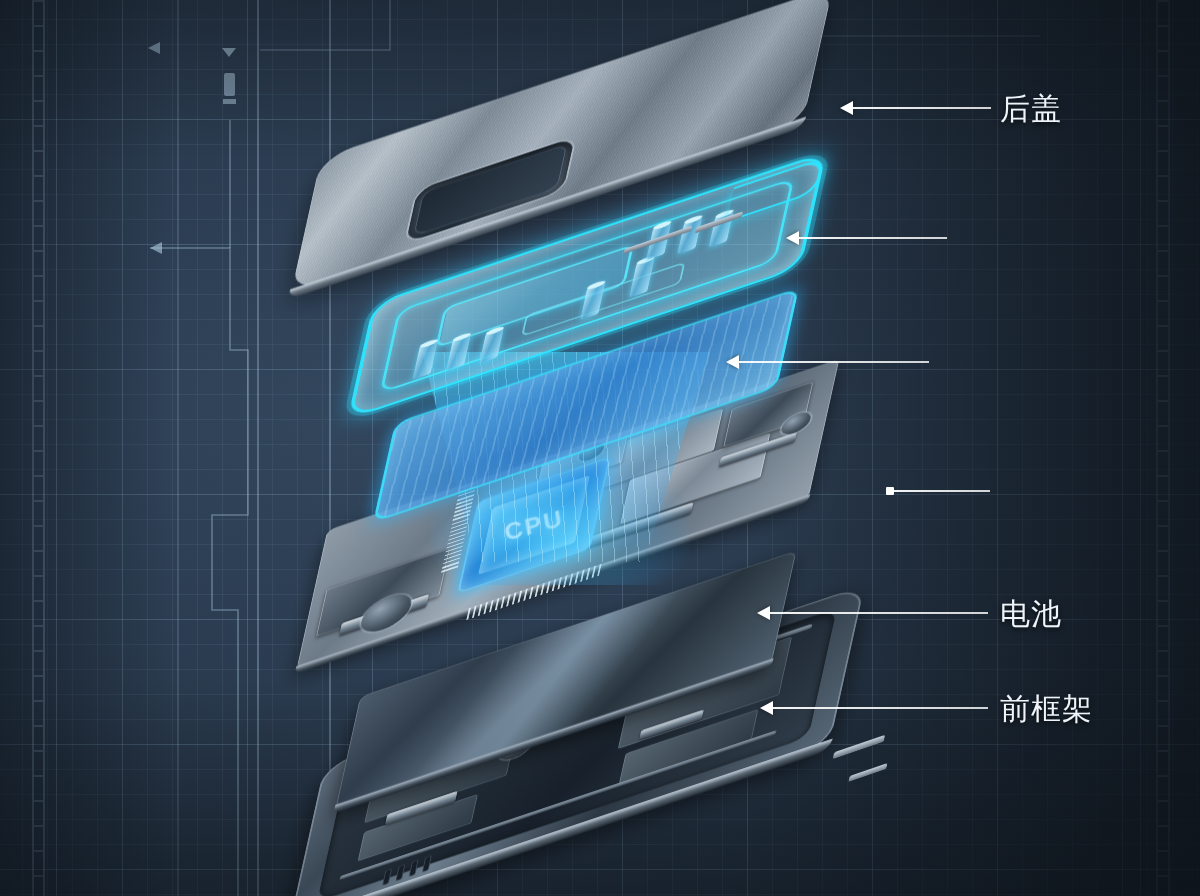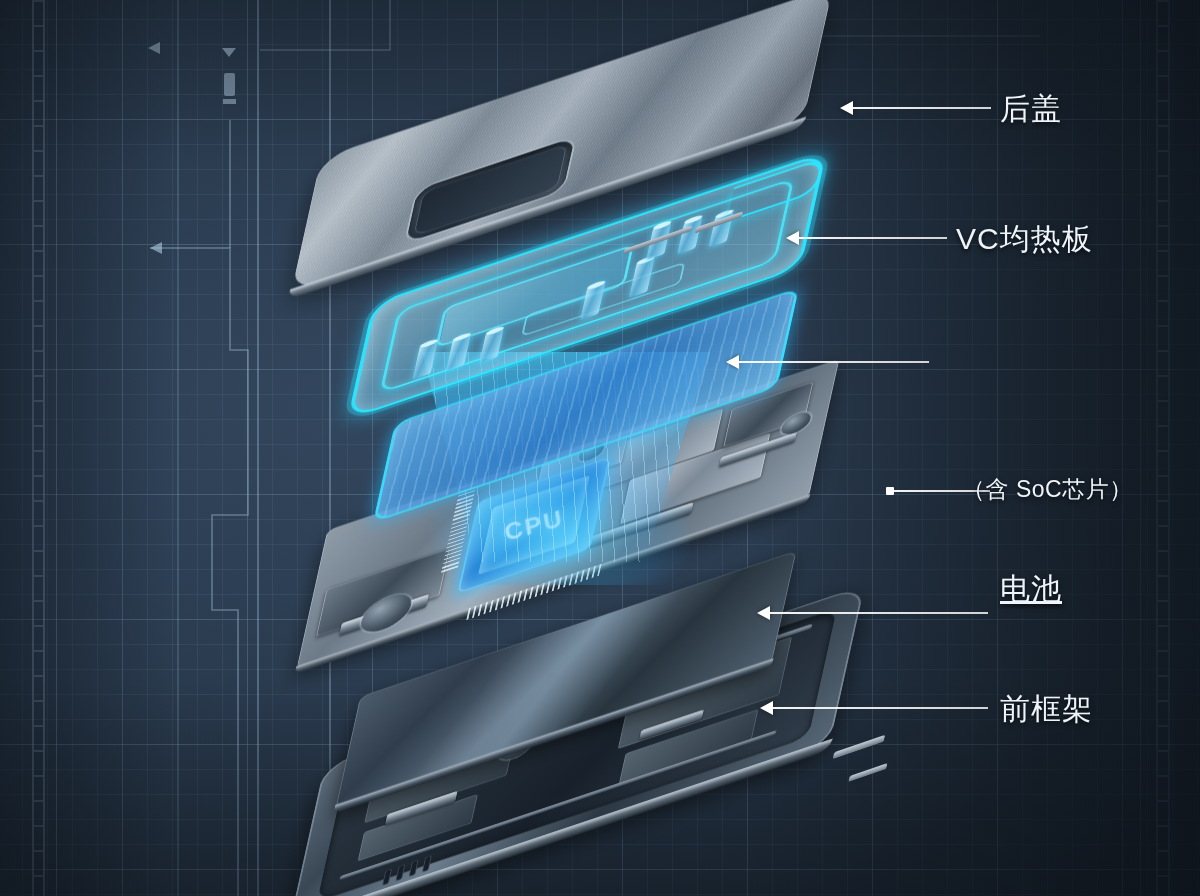--- a/index.html
+++ b/index.html
@@ -443,36 +443,32 @@
   </div>
 
   <div class="arrow-head" style="left:840px; top:101px;"></div>
   <div class="leader" style="left:853px; top:107px; width:138px;"></div>
   <div class="callout" style="left:1000px; top:92px;">
     <div class="main">后盖</div>
   </div>
 
   <div class="arrow-head" style="left:786px; top:231px;"></div>
   <div class="leader" style="left:799px; top:237px; width:148px;"></div>
-  <div class="callout" style="left:956px; top:222px;">
-    <div class="main">VC均热板</div>
-  </div>
 
   <div class="arrow-head" style="left:726px; top:355px;"></div>
   <div class="leader" style="left:739px; top:361px; width:190px;"></div>
 
   <div class="dot-head" style="left:886px; top:487px;"></div>
   <div class="leader" style="left:894px; top:490px; width:96px;"></div>
   <div class="callout" style="left:1002px; top:475px;">
-    <div class="sub" style="margin-left:-40px;">（含 SoC芯片）</div>
   </div>
 
   <div class="arrow-head" style="left:757px; top:606px;"></div>
   <div class="leader" style="left:770px; top:612px; width:218px;"></div>
-  <div class="callout" style="left:1000px; top:572px;text-decoration:underline;">
+  <div class="callout" style="left:1000px; top:597px;">
     <div class="main">电池</div>
   </div>
 
   <div class="arrow-head" style="left:760px; top:701px;"></div>
   <div class="leader" style="left:773px; top:707px; width:215px;"></div>
   <div class="callout" style="left:1000px; top:692px;">
     <div class="main">前框架</div>
   </div>
 
 </div>

